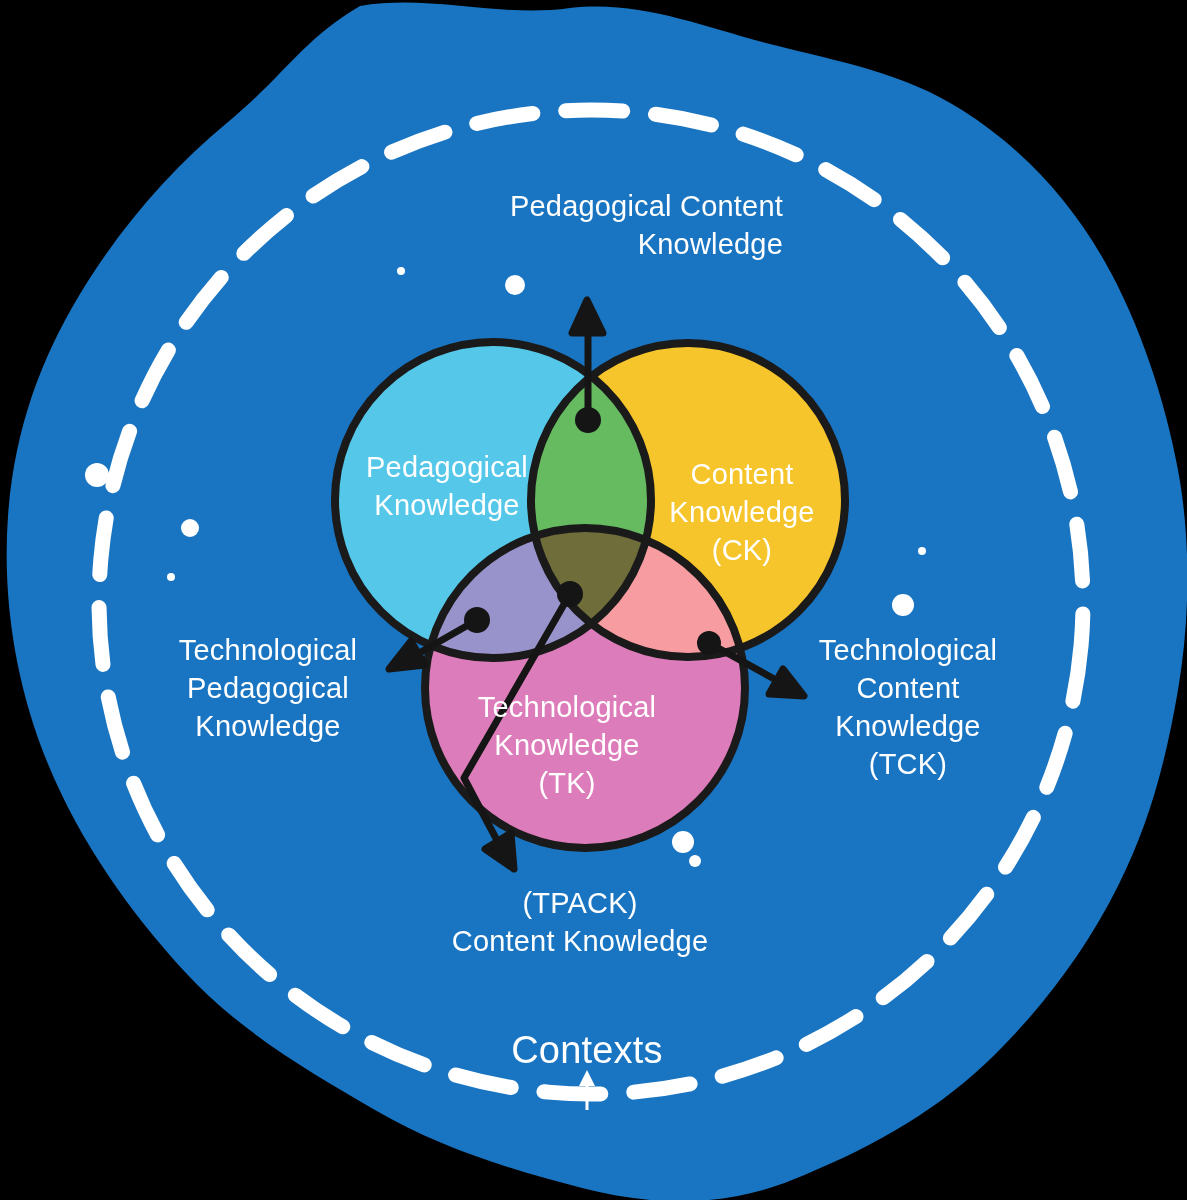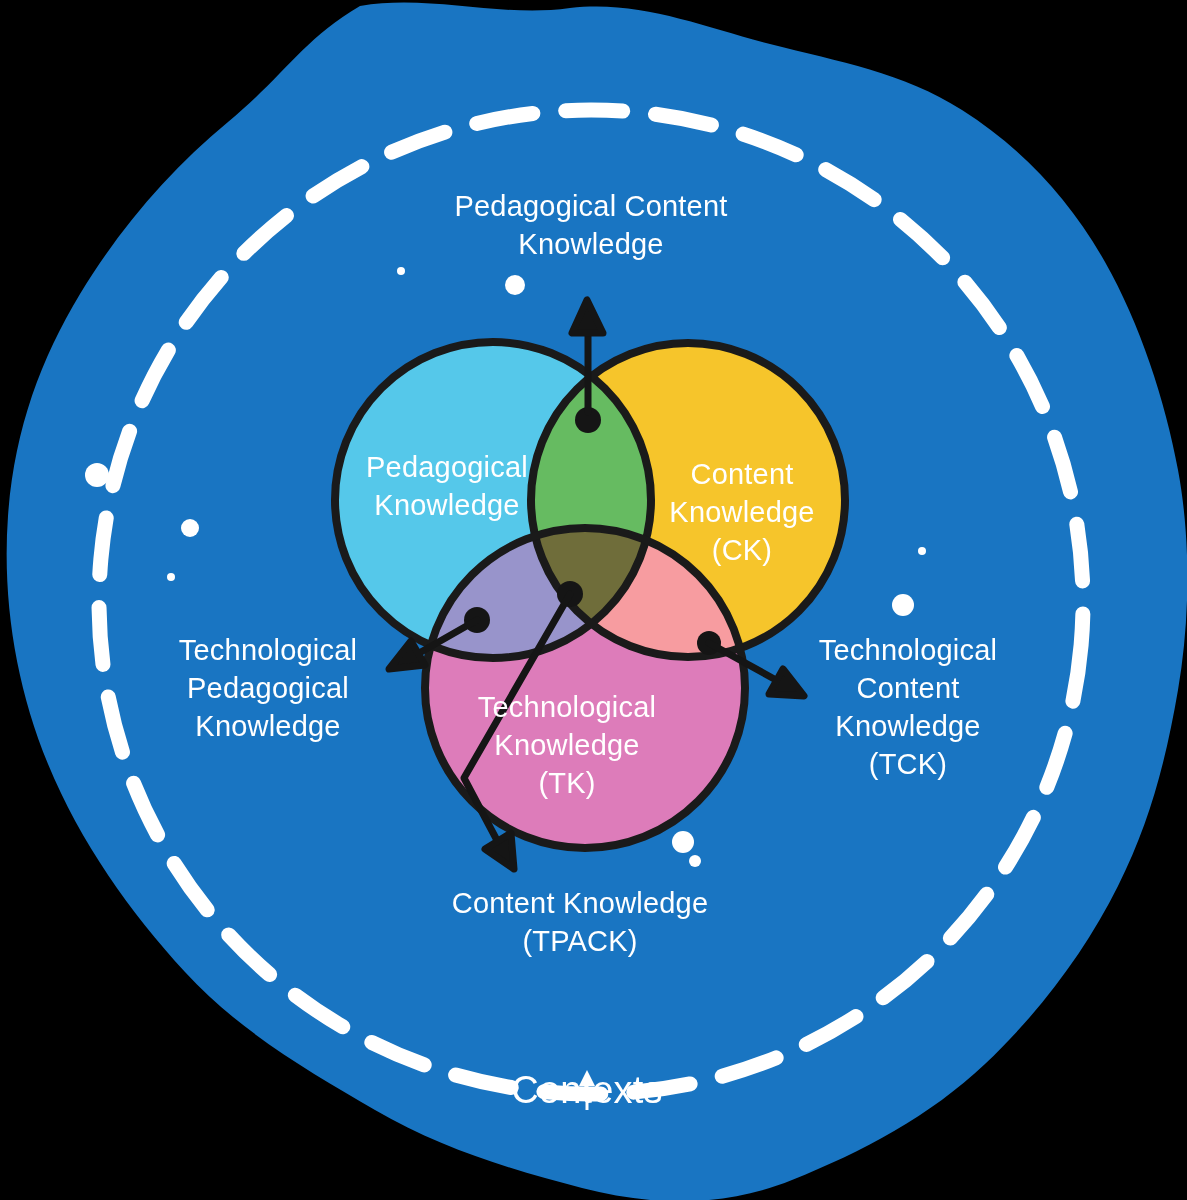--- a/index.html
+++ b/index.html
@@ -117,21 +117,21 @@
     <polyline fill="none" points="570,594 464,778 500,846"></polyline>
     <polygon points="514,869 485,849 511,833"></polygon>
   </g>
 
   <g stroke="#FFFFFF" fill="#FFFFFF">
     <line x1="587" y1="1110" x2="587" y2="1082" stroke-width="3"></line>
     <polygon points="587,1070 579,1086 595,1086" stroke="none"></polygon>
   </g>
 </svg>
 
-<div class="label" style="left:391px;top:187px;width:400px;">
+<div class="label" style="left:383px;top:187px;width:400px;text-align:right;">
   <div>Pedagogical Content</div>
   <div>Knowledge</div>
 </div>
 
 <div class="label" style="left:327px;top:448px;width:240px;">
   <div>Pedagogical</div>
   <div>Knowledge</div>
 </div>
 
 <div class="label" style="left:622px;top:455px;width:240px;">
@@ -153,19 +153,19 @@
 </div>
 
 <div class="label" style="left:758px;top:631px;width:300px;">
   <div>Technological</div>
   <div>Content</div>
   <div>Knowledge</div>
   <div>(TCK)</div>
 </div>
 
 <div class="label" style="left:380px;top:884px;width:400px;">
+  <div>(TPACK)</div>
   <div>Content Knowledge</div>
-  <div>(TPACK)</div>
 </div>
 
-<div class="label contexts" style="left:487px;top:1030px;width:200px;margin-top:40px;">Contexts</div>
+<div class="label contexts" style="left:487px;top:1030px;width:200px;">Contexts</div>
 
 </div>
 
 </body></html>

